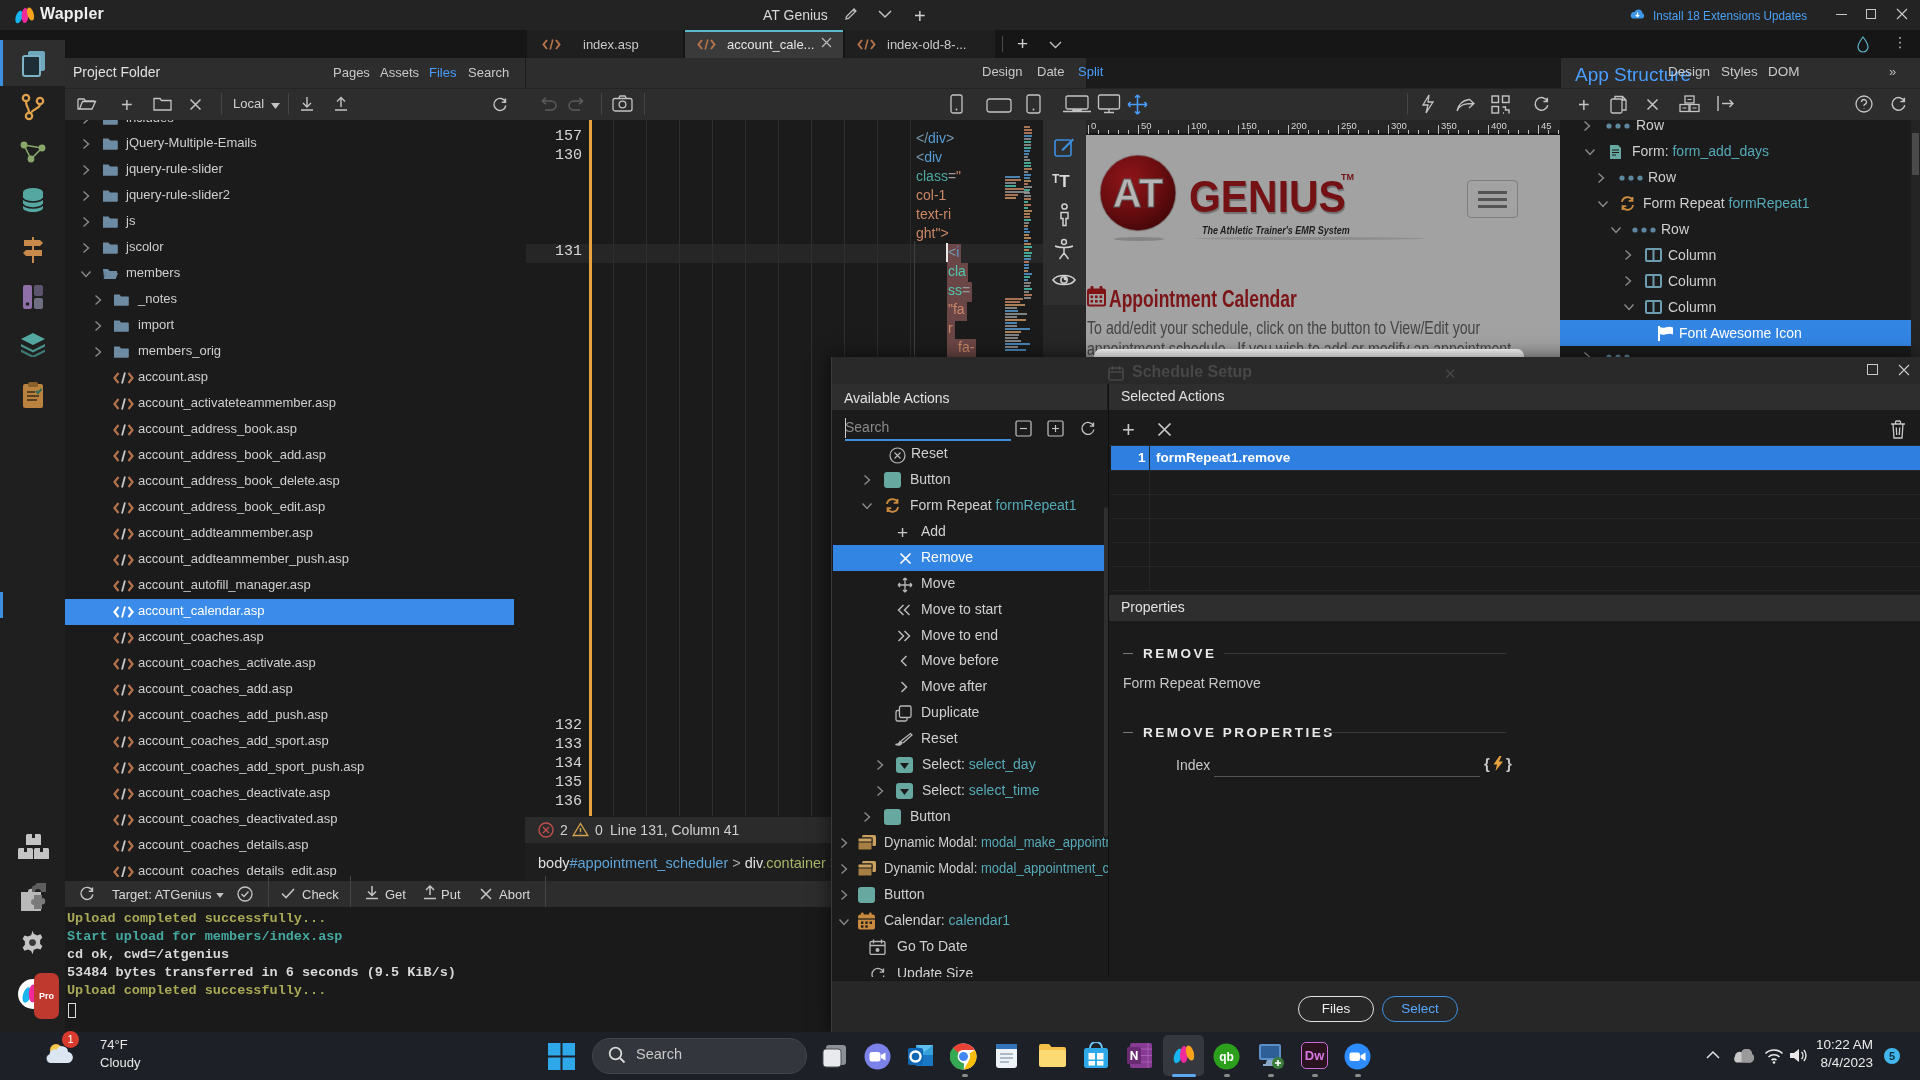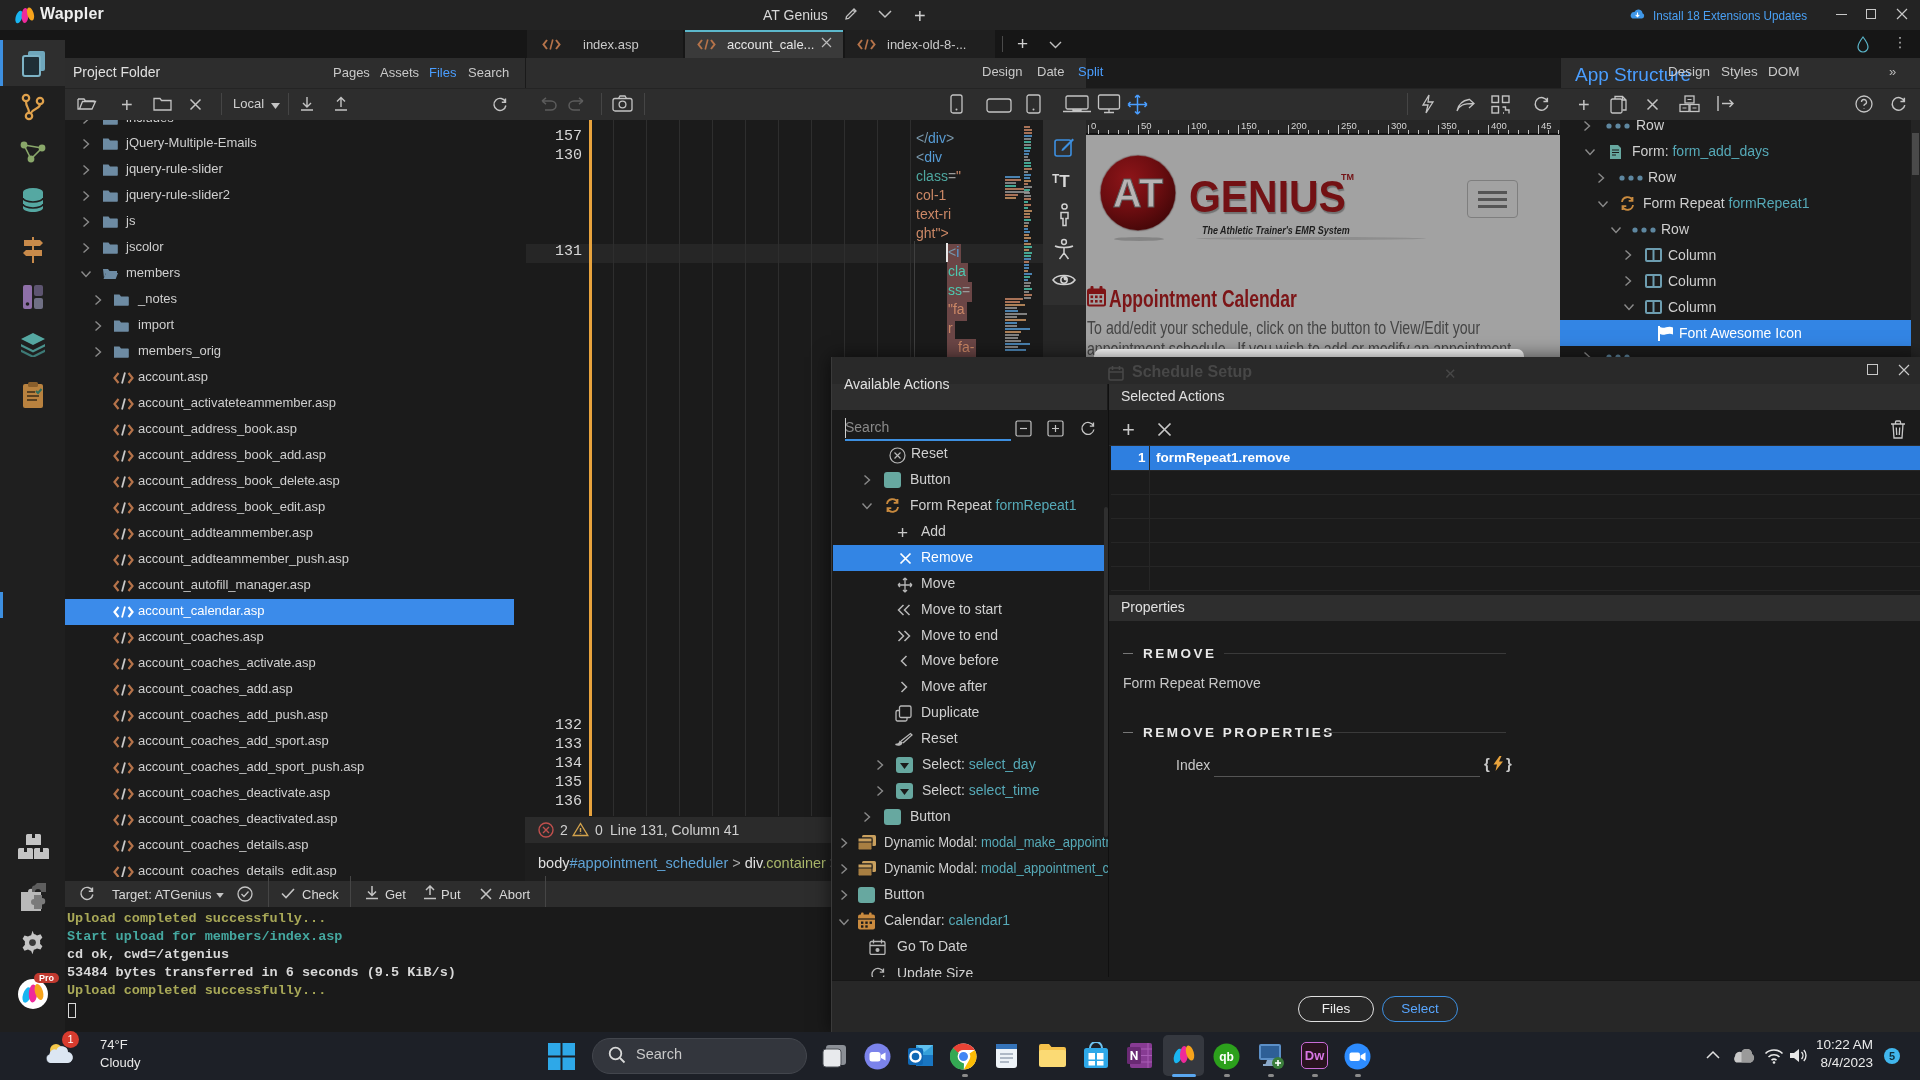--- a/index.html
+++ b/index.html
@@ -185,21 +185,21 @@
     </div>
     <div class="abs" style="left:17px;top:978px">
       <svg width="32" height="32" viewBox="0 0 32 32">
         <circle cx="16" cy="16" r="15" fill="#fff"></circle>
 <ellipse cx="10" cy="17" rx="4" ry="8" fill="#19b5f1" transform="rotate(18 10 17)"></ellipse>
 <ellipse cx="16" cy="15.5" rx="4.2" ry="9" fill="#ef2a9b" transform="rotate(3 16 15.5)"></ellipse>
 <ellipse cx="22" cy="14" rx="4" ry="8.2" fill="#f7a31b" transform="rotate(-16 22 14)"></ellipse>
       </svg>
     </div>
     <div class="abs" style="left:34px;top:973px">
-      <div style="background:#c0392f;color:#fff;font-size:9px;border-radius:7px;padding:0 5px;font-weight:bold">Pro</div>
+      <div style="background:#c0392f;color:#fff;font-size:9px;border-radius:7px;padding:18px 5px;font-weight:bold">Pro</div>
     </div>
 
 <div class="abs" style="left:65px;top:58px;width:460px;height:30px;background:#2d2d2d"></div>
 <div class="abs" style="left:73px;top:64px;color:#e0e0e0;font-size:14px">Project Folder</div>
 <div class="abs" style="left:333px;top:65px;color:#c9c9c9;font-size:13px">Pages</div>
 <div class="abs" style="left:380px;top:65px;color:#c9c9c9;font-size:13px">Assets</div>
 <div class="abs" style="left:429px;top:65px;color:#4a9eff;font-size:13px">Files</div>
 <div class="abs" style="left:468px;top:65px;color:#c9c9c9;font-size:13px">Search</div>
 <div class="abs" style="left:65px;top:88px;width:460px;height:32px;background:#2d2d2d;border-top:1px solid #242424"></div>
 <div class="abs" style="left:77px;top:96px">
@@ -986,21 +986,21 @@
       </svg>
       <div class="abs" style="left:300px;top:6px;color:#474747;font-size:16px;font-weight:bold">Schedule Setup</div>
       <div class="abs" style="left:612px;top:8px;color:#474747;font-size:15px">✕</div>
       <div class="abs" style="left:1035px;top:7px;width:11px;height:11px;border:1px solid #c8c8c8"></div>
       <div class="abs" style="left:1066px;top:7px">
         <svg width="12" height="12" viewBox="0 0 12 12" stroke="#c8c8c8" stroke-width="1.2">
           <path d="M1 1 L11 11 M11 1 L1 11"></path>
         </svg>
       </div>
       <div class="abs" style="left:0;top:27px;width:276px;height:26px;background:#2e2e2e;border-right:1px solid #1a1a1a"></div>
-      <div class="abs" style="left:12px;top:19px;color:#e0e0e0;font-size:14px">Available Actions</div>
+      <div class="abs" style="left:12px;top:33px;color:#e0e0e0;font-size:14px">Available Actions</div>
       <div class="abs" style="left:277px;top:27px;width:812px;height:26px;background:#2e2e2e"></div>
       <div class="abs" style="left:289px;top:31px;color:#e0e0e0;font-size:14px">Selected Actions</div>
       <div class="abs" style="left:13px;top:62px;width:166px;height:22px;border-bottom:2px solid #3d8fe0;color:#8a8a8a;font-size:14px">Search</div>
       <div class="abs" style="left:13px;top:61px;width:1px;height:20px;background:#d0d0d0"></div>
       <div class="abs" style="left:183px;top:63px">
         <svg width="17" height="17" viewBox="0 0 17 17" fill="none" stroke="#c4c4c4" stroke-width="1.2">
           <rect x="1" y="1" width="15" height="15" rx="1.5"></rect>
           <path d="M5 8.5 h7"></path>
         </svg>
       </div>

